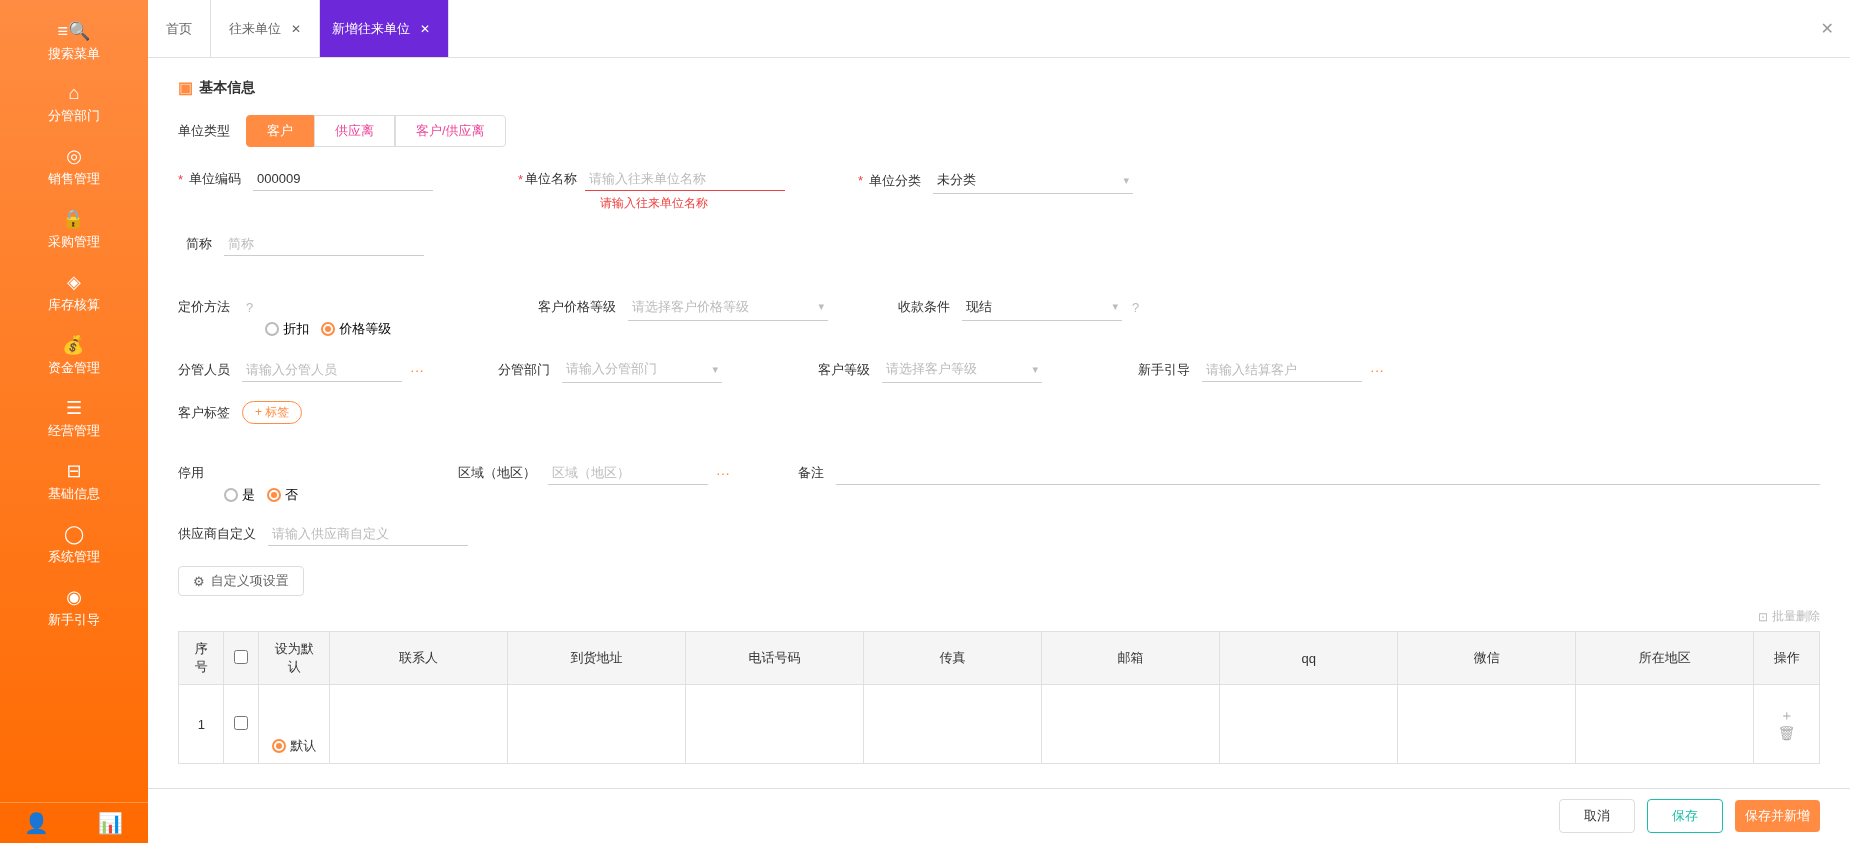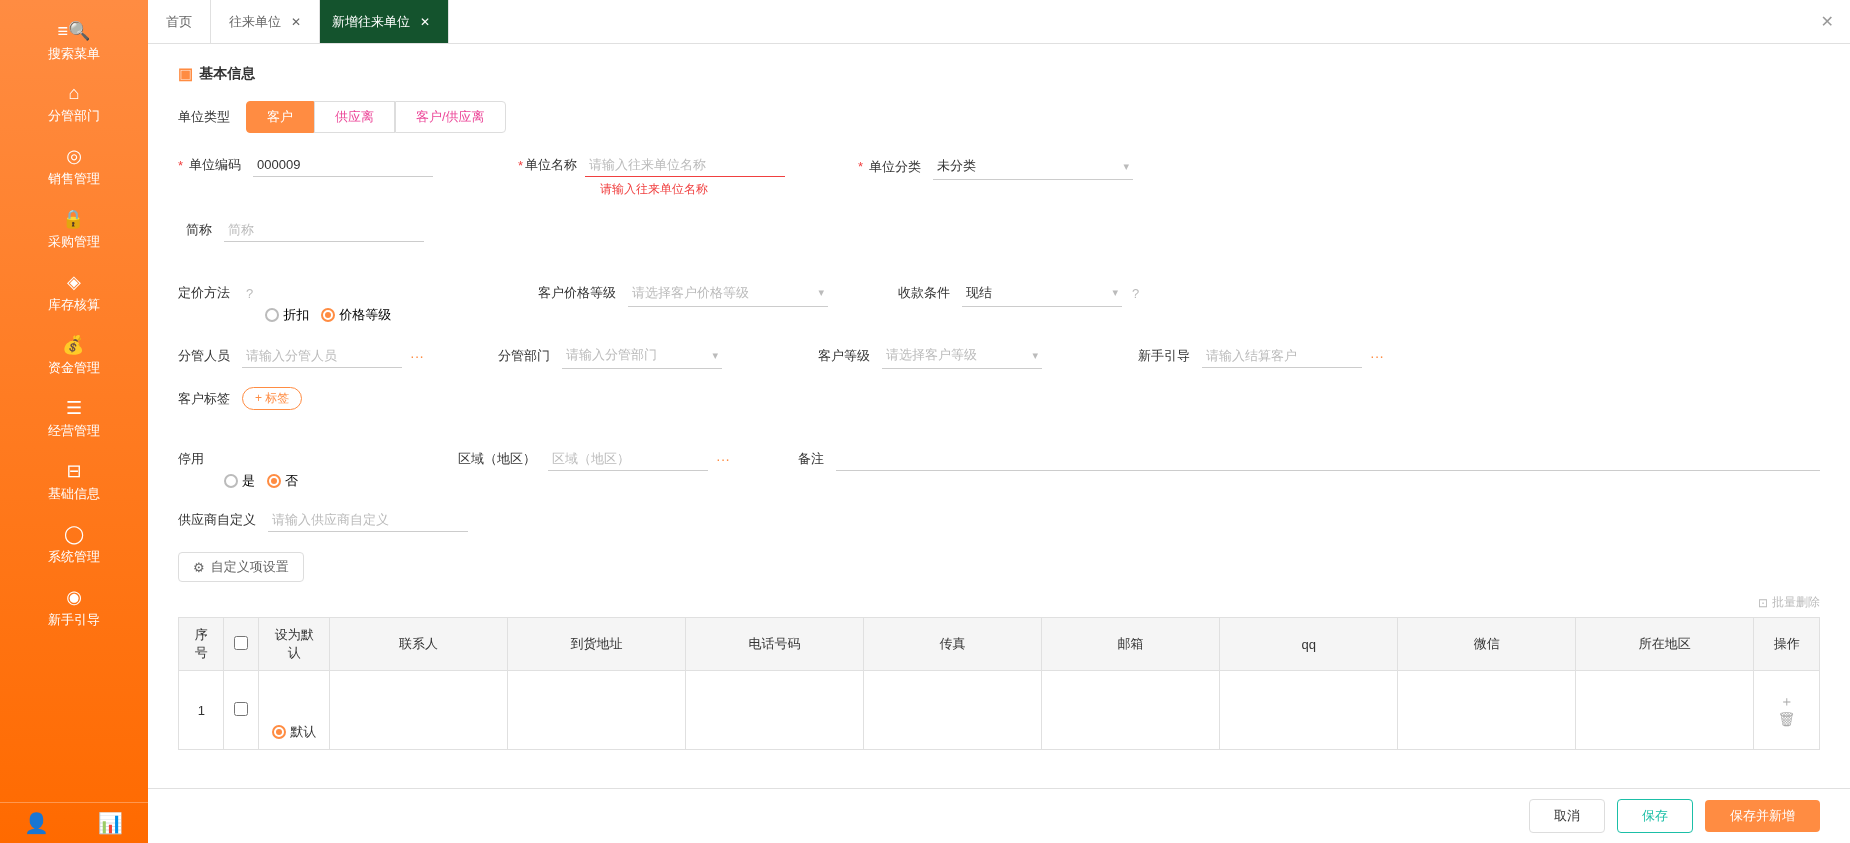--- a/index.html
+++ b/index.html
@@ -51,38 +51,38 @@
       background: #f0f0f0;
       overflow: hidden;
     }
 
     
     .tab-bar {
       display: flex;
       align-items: center;
       background: #fff;
       border-bottom: 1px solid #e0e0e0;
-      height: 44px;
+      height: 58px;
       padding: 0 0;
       position: relative;
     }
     .tab {
       display: flex;
       align-items: center;
       padding: 0 18px;
       height: 100%;
       cursor: pointer;
       font-size: 13px;
       color: #666;
       border-right: 1px solid #e0e0e0;
       gap: 6px;
       white-space: nowrap;
     }
     .tab.active {
-      background: #14532d;
+      background: #6d28d9;
       color: #fff;
       padding-left: 12px;
     }
     .tab-close-btn {
       margin-left: 4px;
       cursor: pointer;
       font-size: 12px;
     }
     .tab-bar-close {
       margin-left: auto;
@@ -314,21 +314,21 @@
     .btn-save {
       padding: 7px 24px;
       border: 1px solid #1bbfa7;
       border-radius: 4px;
       background: #fff;
       cursor: pointer;
       font-size: 13px;
       color: #1bbfa7;
     }
     .btn-save-new {
-      padding: 7px 25px;
+      padding: 7px 10px;
       border: none;
       border-radius: 4px;
       background: #ff8c42;
       cursor: pointer;
       font-size: 13px;
       color: #fff;
     }
   </style>
 </head>
 <body>

